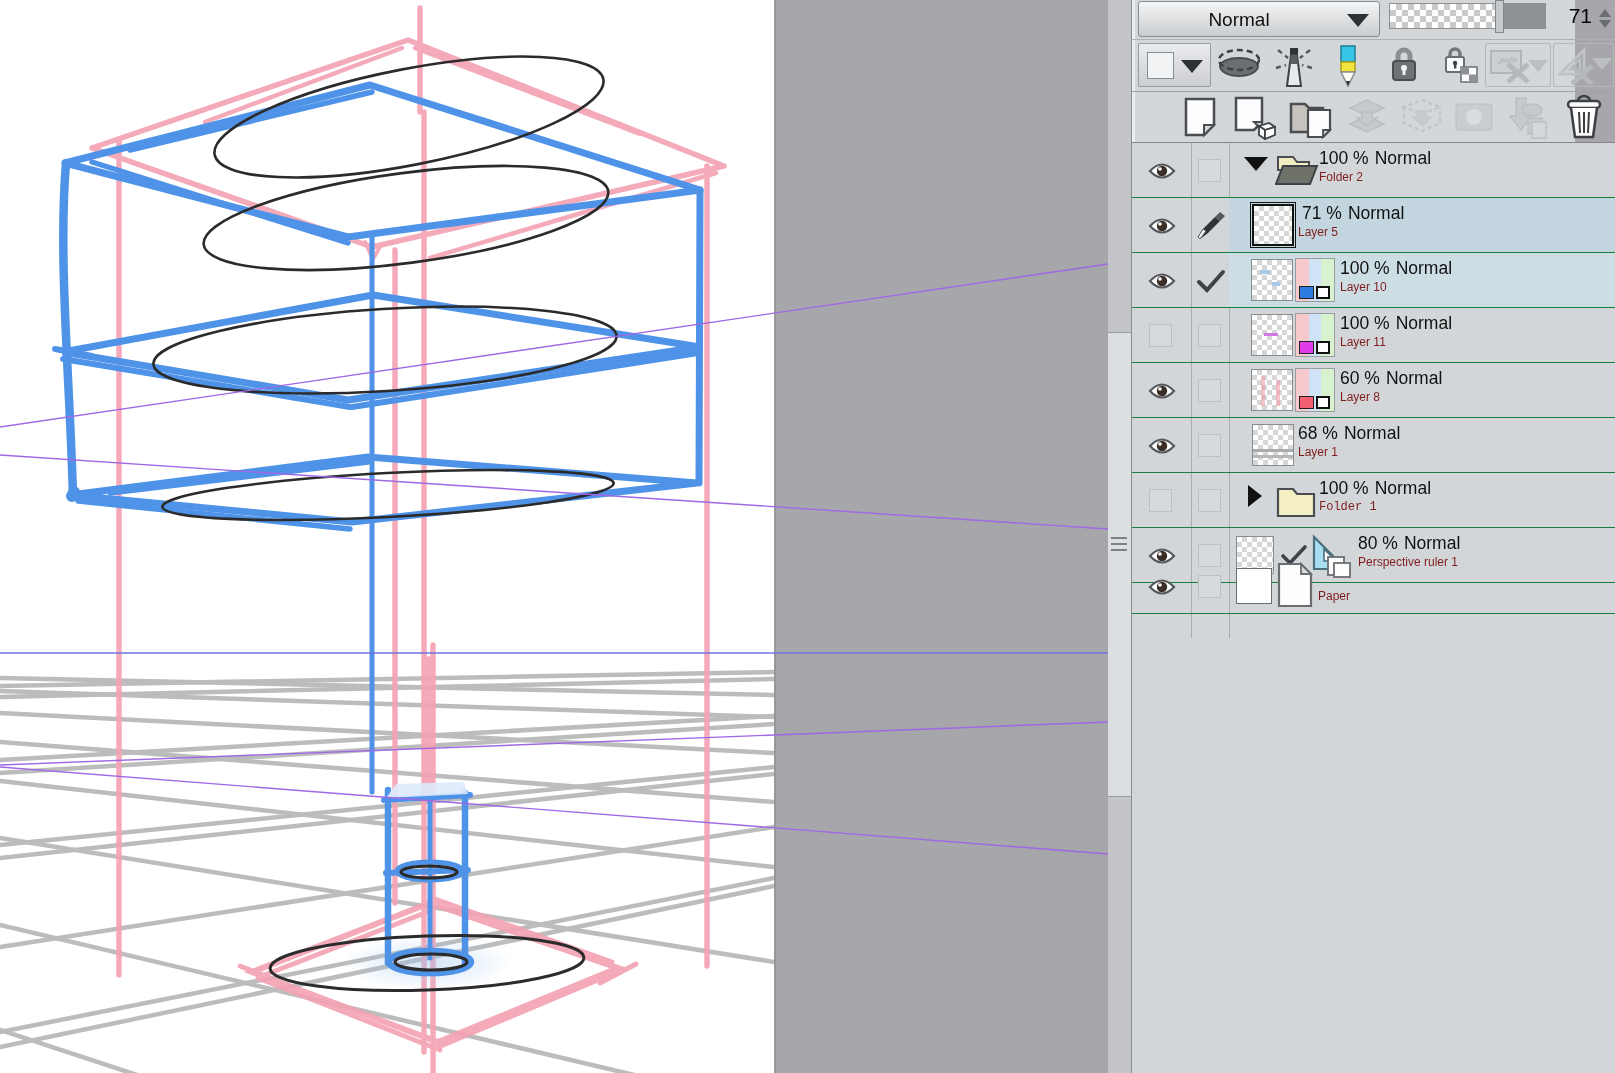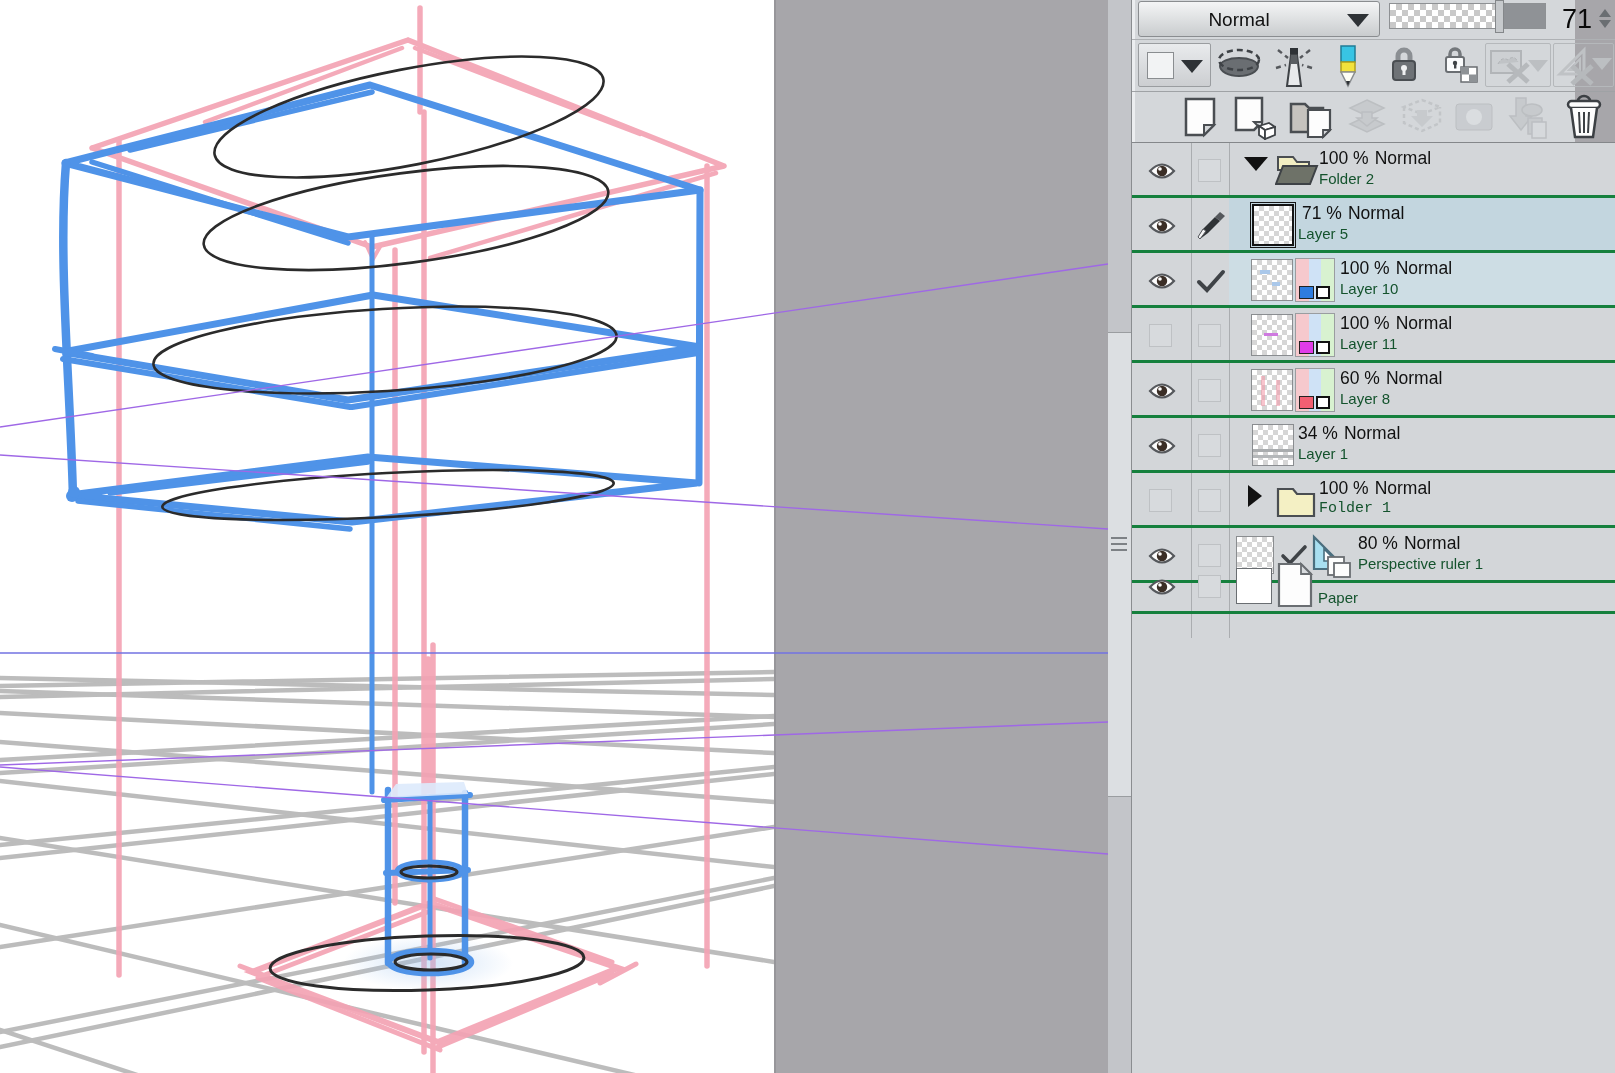--- a/index.html
+++ b/index.html
@@ -24,53 +24,53 @@
 
   
   #blend-select { position:absolute; left:6px; top:1px; width:242px; height:36px; background:linear-gradient(#f4f5f6,#c9ccce); border:1px solid #8a8d90; border-radius:3px; }
   #blend-select .lbl { position:absolute; left:0; right:40px; top:7px; text-align:center; font-size:19px; color:#111; }
   .dd-arrow { position:absolute; width:0; height:0; border-left:11px solid transparent; border-right:11px solid transparent; border-top:13px solid #2e3236; }
   #opacity-slider { position:absolute; left:257px; top:3px; width:157px; height:26px; border:1px solid #8e9194; background-color:#fff;
      background-image:linear-gradient(45deg,#c9c9c9 25%,transparent 25%,transparent 75%,#c9c9c9 75%),linear-gradient(45deg,#c9c9c9 25%,transparent 25%,transparent 75%,#c9c9c9 75%);
      background-size:12px 12px; background-position:0 0,6px 6px; }
   #opacity-fill { position:absolute; left:106px; top:0; right:0; bottom:0; background:#8f9296; }
   #opacity-handle { position:absolute; left:363px; top:0; width:9px; height:33px; background:#c6c9cc; border:1px solid #84878a; }
-  #opacity-value { position:absolute; left:412px; top:4px; width:48px; font-size:27px; color:#0a0a0a; text-align:right; }
+  #opacity-value { position:absolute; left:412px; top:4px; width:48px; font-size:21px; color:#0a0a0a; text-align:right; }
   .spin { position:absolute; left:467px; width:0; height:0; border-left:6px solid transparent; border-right:6px solid transparent; }
   #spin-up { top:9px; border-bottom:8px solid #6a6e72; }
   #spin-down { top:20px; border-top:8px solid #6a6e72; }
 
   
   .tbtn { position:absolute; }
   .framed { background:linear-gradient(#e9ebed,#ccced1); border:1px solid #9a9da0; border-radius:2px; }
   .framed-dis { border:1px solid #b5b8bb; border-radius:2px; }
 
   
   #list { position:absolute; left:0; top:143px; width:484px; height:930px; background:#d3d6d9; }
   .vline { position:absolute; top:0; width:1px; height:495px; background:#aaadb0; }
-  .row { position:absolute; left:0; width:484px; height:55px; border-bottom:3px solid #15803d; }
+  .row { position:absolute; left:0; width:484px; height:55px; border-bottom:1px solid #15803d; }
   .row-hl { position:absolute; left:97px; top:0; right:0; bottom:0; }
   .sel-active { background:#c3d6df; }
   .sel-sub { background:#cdddE4; background:#cddde4; }
   .eye-wrap { position:absolute; left:16px; top:18px; }
   .empty-box { position:absolute; width:23px; height:23px; border:1px solid #bec1c4; background:#d7dadd; top:16px; }
   .eb1 { left:17px; } .eb2 { left:66px; }
   .thumb { position:absolute; width:42px; height:42px; top:6px; border:1px solid #8a8d90; }
   .checker { background-color:#fff;
      background-image:linear-gradient(45deg,#d6d6d6 25%,transparent 25%,transparent 75%,#d6d6d6 75%),linear-gradient(45deg,#d6d6d6 25%,transparent 25%,transparent 75%,#d6d6d6 75%);
      background-size:10px 10px; background-position:0 0,5px 5px; }
   .thumb-active { border:2px solid #141414; outline:1px solid #141414; outline-offset:1px; background-clip:padding-box; }
   .swatch { position:absolute; width:40px; height:44px; top:5px; border:1px solid #9a9da0; overflow:hidden; }
   .swatch .s1 { position:absolute; left:0; top:0; width:34%; height:100%; }
   .swatch .s2 { position:absolute; left:34%; top:0; width:33%; height:100%; }
   .swatch .s3 { position:absolute; left:67%; top:0; width:33%; height:100%; }
   .swatch .pal { position:absolute; left:3px; bottom:2px; width:15px; height:13px; border:1px solid #222; }
   .swatch .wht { position:absolute; left:20px; bottom:2px; width:14px; height:13px; border:2px solid #111; background:#fff; }
   .l1 { position:absolute; top:5px; font-size:17.5px; color:#111; white-space:nowrap; }
-  .l2 { position:absolute; top:27px; font-size:15px; color:#14532d; white-space:nowrap; }
+  .l2 { position:absolute; top:27px; font-size:12px; color:#7f1d1d; white-space:nowrap; }
   .opc { margin-right:6px; }
   .tri-down { position:absolute; width:0; height:0; border-left:12px solid transparent; border-right:12px solid transparent; border-top:14px solid #111; }
   .tri-right { position:absolute; width:0; height:0; border-top:11px solid transparent; border-bottom:11px solid transparent; border-left:14px solid #111; }
 </style>
 </head>
 <body>
 
 <div id="root">
 
   <div id="canvas-area">
@@ -413,21 +413,21 @@
         <svg class="eye-wrap" width="28" height="20">
           <path d="M2,10 Q14,-3 26,10 Q14,23 2,10 Z" fill="#fdfdfd" stroke="#55585c" stroke-width="2.2"></path>
           <circle cx="14" cy="10" r="5.2" fill="#3a2e26"></circle>
             <circle cx="12" cy="8" r="1.8" fill="#fff"></circle>
         </svg>
         <div class="empty-box eb2"></div>
         <div class="thumb checker" style="left:120px;">
             <div style="position:absolute;left:0;top:24px;width:40px;height:3px;background:#a9acae;"></div>
             <div style="position:absolute;left:0;top:30px;width:40px;height:3px;background:#b4b7b9;"></div>
           </div>
-        <div class="l1" style="left:166px;"><span class="opc">34 %</span><span>Normal</span></div>
+        <div class="l1" style="left:166px;"><span class="opc">68 %</span><span>Normal</span></div>
         <div class="l2" style="left:166px;">Layer 1</div>
       </div>
 
       <div class="row" style="top:330px;">
         <div class="empty-box eb1"></div>
         <div class="empty-box eb2"></div>
         <div class="tri-right" style="left:116px; top:12px;"></div>
         <svg style="position:absolute; left:143px; top:8px;" width="42" height="38">
           <path d="M3,8 h15 l4,5 h17 v22 H3 Z" fill="#f4f0c4" stroke="#4a4e52" stroke-width="2.2"></path>
         </svg>

